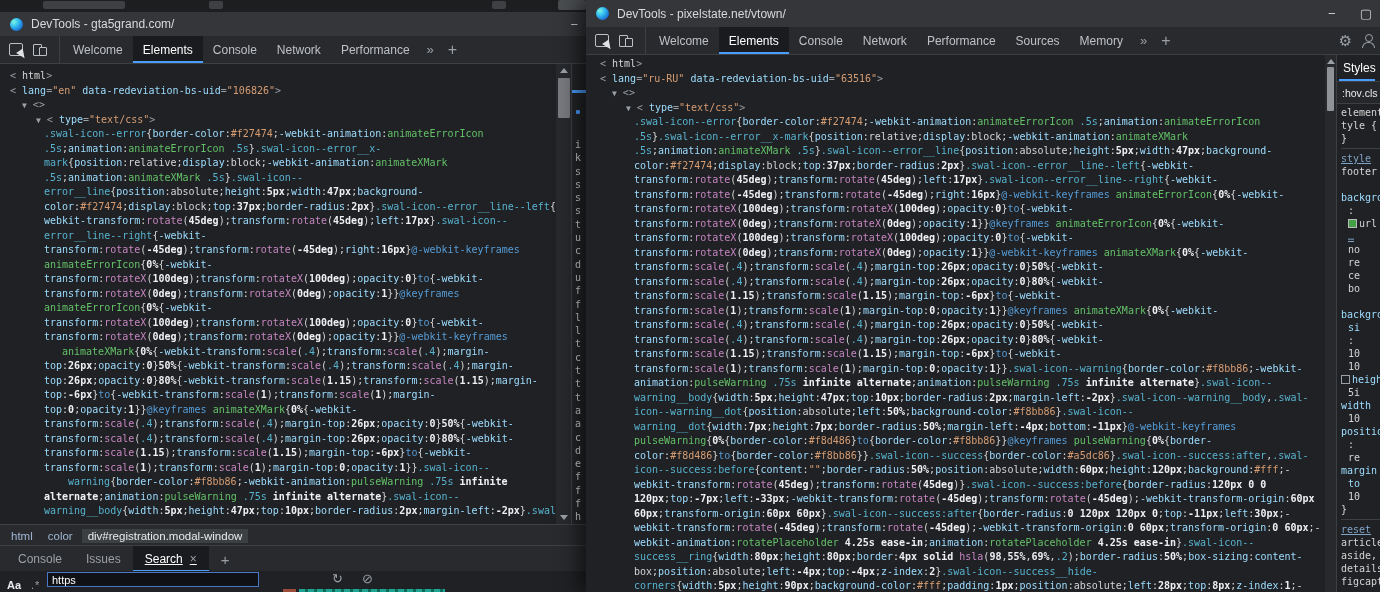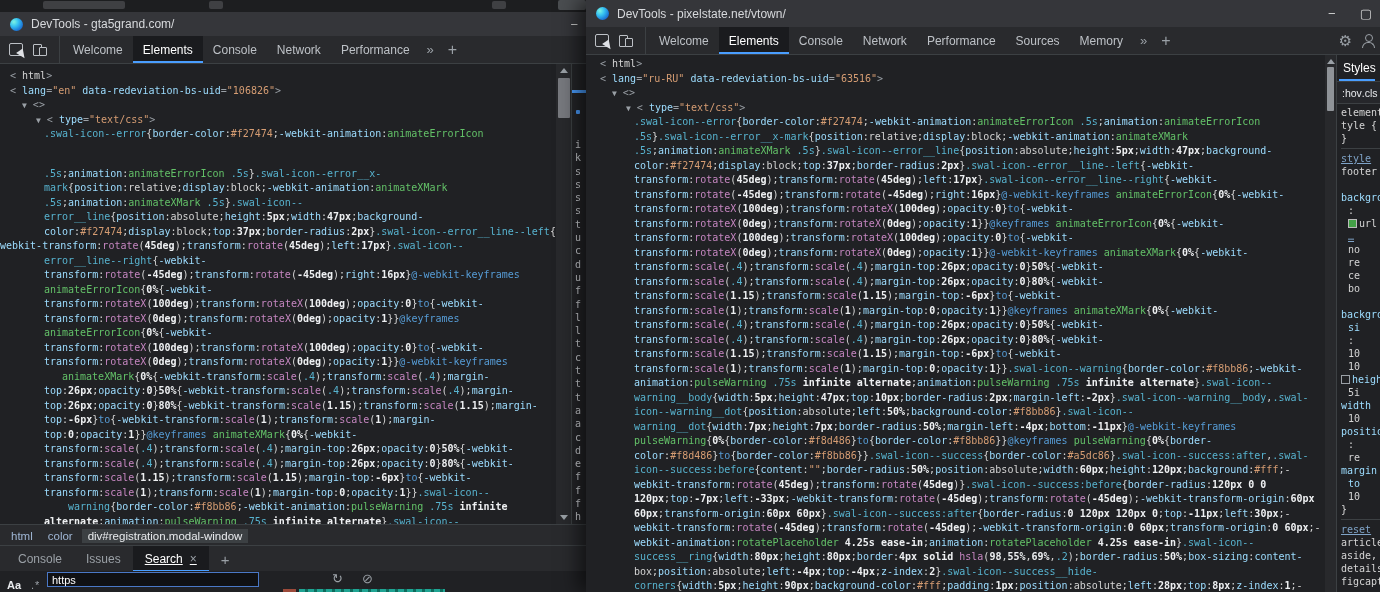--- a/index.html
+++ b/index.html
@@ -138,26 +138,26 @@
       <span class="tab-extra">»</span>
       <span class="tab-extra tab-plus">+</span>
     </div>
 
     <div class="code code-left" id="left-code">
         <div class="crow" style="padding-left: 10px;"><span class="t-pun">&lt;</span> html<span class="t-pun">&gt;</span></div>
         <div class="crow" style="padding-left: 10px;"><span class="t-pun">&lt;</span> <span class="t-attr">lang</span><span class="t-pun">=</span><span class="t-str">"en"</span> <span class="t-attr">data-redeviation-bs-uid</span><span class="t-pun">=</span><span class="t-str">"106826"</span><span class="t-pun">&gt;</span></div>
         <div class="crow" style="padding-left: 22px;"><span class="t-tri">▼</span> <span class="t-pun">&lt;</span><span class="t-pun">&gt;</span></div>
         <div class="crow" style="padding-left: 36px;"><span class="t-tri">▼</span> <span class="t-pun">&lt;</span> <span class="t-attr">type</span><span class="t-pun">=</span><span class="t-str">"text/css"</span><span class="t-pun">&gt;</span></div>
         <div class="crow" style="padding-left: 44px;"><span class="t-sel">.swal-icon--error</span>{<span class="t-prop">border-color</span>:<span class="t-hex">#f27474</span>;<span class="t-prop">-webkit-animation</span>:<span class="t-anim">animateErrorIcon</span></div>
-        <div class="crow" style="padding-left: 44px; margin-top: 25px;"><span class="t-sel">.5s</span>;<span class="t-prop">animation</span>:<span class="t-anim">animateErrorIcon</span> <span class="t-sel">.5s</span>}<span class="t-sel">.swal-icon--error__x-</span></div>
+        <div class="crow" style="padding-left: 44px;"><span class="t-sel">.5s</span>;<span class="t-prop">animation</span>:<span class="t-anim">animateErrorIcon</span> <span class="t-sel">.5s</span>}<span class="t-sel">.swal-icon--error__x-</span></div>
         <div class="crow" style="padding-left: 44px;"><span class="t-sel">mark</span>{<span class="t-prop">position</span>:relative;<span class="t-prop">display</span>:block;<span class="t-prop">-webkit-animation</span>:<span class="t-anim">animateXMark</span></div>
         <div class="crow" style="padding-left: 44px;"><span class="t-sel">.5s</span>;<span class="t-prop">animation</span>:<span class="t-anim">animateXMark</span> <span class="t-sel">.5s</span>}<span class="t-sel">.swal-icon--</span></div>
         <div class="crow" style="padding-left: 44px;"><span class="t-sel">error__line</span>{<span class="t-prop">position</span>:absolute;<span class="t-prop">height</span>:<span class="t-num">5px</span>;<span class="t-prop">width</span>:<span class="t-num">47px</span>;<span class="t-prop">background-</span></div>
         <div class="crow" style="padding-left: 44px;"><span class="t-prop">color</span>:<span class="t-hex">#f27474</span>;<span class="t-prop">display</span>:block;<span class="t-prop">top</span>:<span class="t-num">37px</span>;<span class="t-prop">border-radius</span>:<span class="t-num">2px</span>}<span class="t-sel">.swal-icon--error__line--left</span>{-</div>
-        <div class="crow" style=""><span class="t-prop">webkit-transform</span>:<span class="t-fn">rotate</span>(<span class="t-num">45deg</span>);<span class="t-prop">transform</span>:<span class="t-fn">rotate</span>(<span class="t-num">45deg</span>);<span class="t-prop">left</span>:<span class="t-num">17px</span>}<span class="t-sel">.swal-icon--</span></div>
+        <div class="crow" style="padding-left: 44px;"><span class="t-prop">webkit-transform</span>:<span class="t-fn">rotate</span>(<span class="t-num">45deg</span>);<span class="t-prop">transform</span>:<span class="t-fn">rotate</span>(<span class="t-num">45deg</span>);<span class="t-prop">left</span>:<span class="t-num">17px</span>}<span class="t-sel">.swal-icon--</span></div>
         <div class="crow" style="padding-left: 44px;"><span class="t-sel">error__line--right</span>{<span class="t-prop">-webkit-</span></div>
         <div class="crow" style="padding-left: 44px;"><span class="t-prop">transform</span>:<span class="t-fn">rotate</span>(<span class="t-num">-45deg</span>);<span class="t-prop">transform</span>:<span class="t-fn">rotate</span>(<span class="t-num">-45deg</span>);<span class="t-prop">right</span>:<span class="t-num">16px</span>}<span class="t-at">@-webkit-keyframes</span></div>
         <div class="crow" style="padding-left: 44px;"><span class="t-anim">animateErrorIcon</span>{<span class="t-num">0%</span>{<span class="t-prop">-webkit-</span></div>
         <div class="crow" style="padding-left: 44px;"><span class="t-prop">transform</span>:<span class="t-fn">rotateX</span>(<span class="t-num">100deg</span>);<span class="t-prop">transform</span>:<span class="t-fn">rotateX</span>(<span class="t-num">100deg</span>);<span class="t-prop">opacity</span>:<span class="t-num">0</span>}<span class="t-at">to</span>{<span class="t-prop">-webkit-</span></div>
         <div class="crow" style="padding-left: 44px;"><span class="t-prop">transform</span>:<span class="t-fn">rotateX</span>(<span class="t-num">0deg</span>);<span class="t-prop">transform</span>:<span class="t-fn">rotateX</span>(<span class="t-num">0deg</span>);<span class="t-prop">opacity</span>:<span class="t-num">1</span>}}<span class="t-at">@keyframes</span></div>
         <div class="crow" style="padding-left: 44px;"><span class="t-anim">animateErrorIcon</span>{<span class="t-num">0%</span>{<span class="t-prop">-webkit-</span></div>
         <div class="crow" style="padding-left: 44px;"><span class="t-prop">transform</span>:<span class="t-fn">rotateX</span>(<span class="t-num">100deg</span>);<span class="t-prop">transform</span>:<span class="t-fn">rotateX</span>(<span class="t-num">100deg</span>);<span class="t-prop">opacity</span>:<span class="t-num">0</span>}<span class="t-at">to</span>{<span class="t-prop">-webkit-</span></div>
         <div class="crow" style="padding-left: 44px;"><span class="t-prop">transform</span>:<span class="t-fn">rotateX</span>(<span class="t-num">0deg</span>);<span class="t-prop">transform</span>:<span class="t-fn">rotateX</span>(<span class="t-num">0deg</span>);<span class="t-prop">opacity</span>:<span class="t-num">1</span>}}<span class="t-at">@-webkit-keyframes</span></div>
         <div class="crow" style="padding-left: 62px;"><span class="t-anim">animateXMark</span>{<span class="t-num">0%</span>{<span class="t-prop">-webkit-transform</span>:<span class="t-fn">scale</span>(<span class="t-sel">.4</span>);<span class="t-prop">transform</span>:<span class="t-fn">scale</span>(<span class="t-sel">.4</span>);<span class="t-prop">margin-</span></div>
         <div class="crow" style="padding-left: 44px;"><span class="t-prop">top</span>:<span class="t-num">26px</span>;<span class="t-prop">opacity</span>:<span class="t-num">0</span>}<span class="t-num">50%</span>{<span class="t-prop">-webkit-transform</span>:<span class="t-fn">scale</span>(<span class="t-sel">.4</span>);<span class="t-prop">transform</span>:<span class="t-fn">scale</span>(<span class="t-sel">.4</span>);<span class="t-prop">margin-</span></div>

